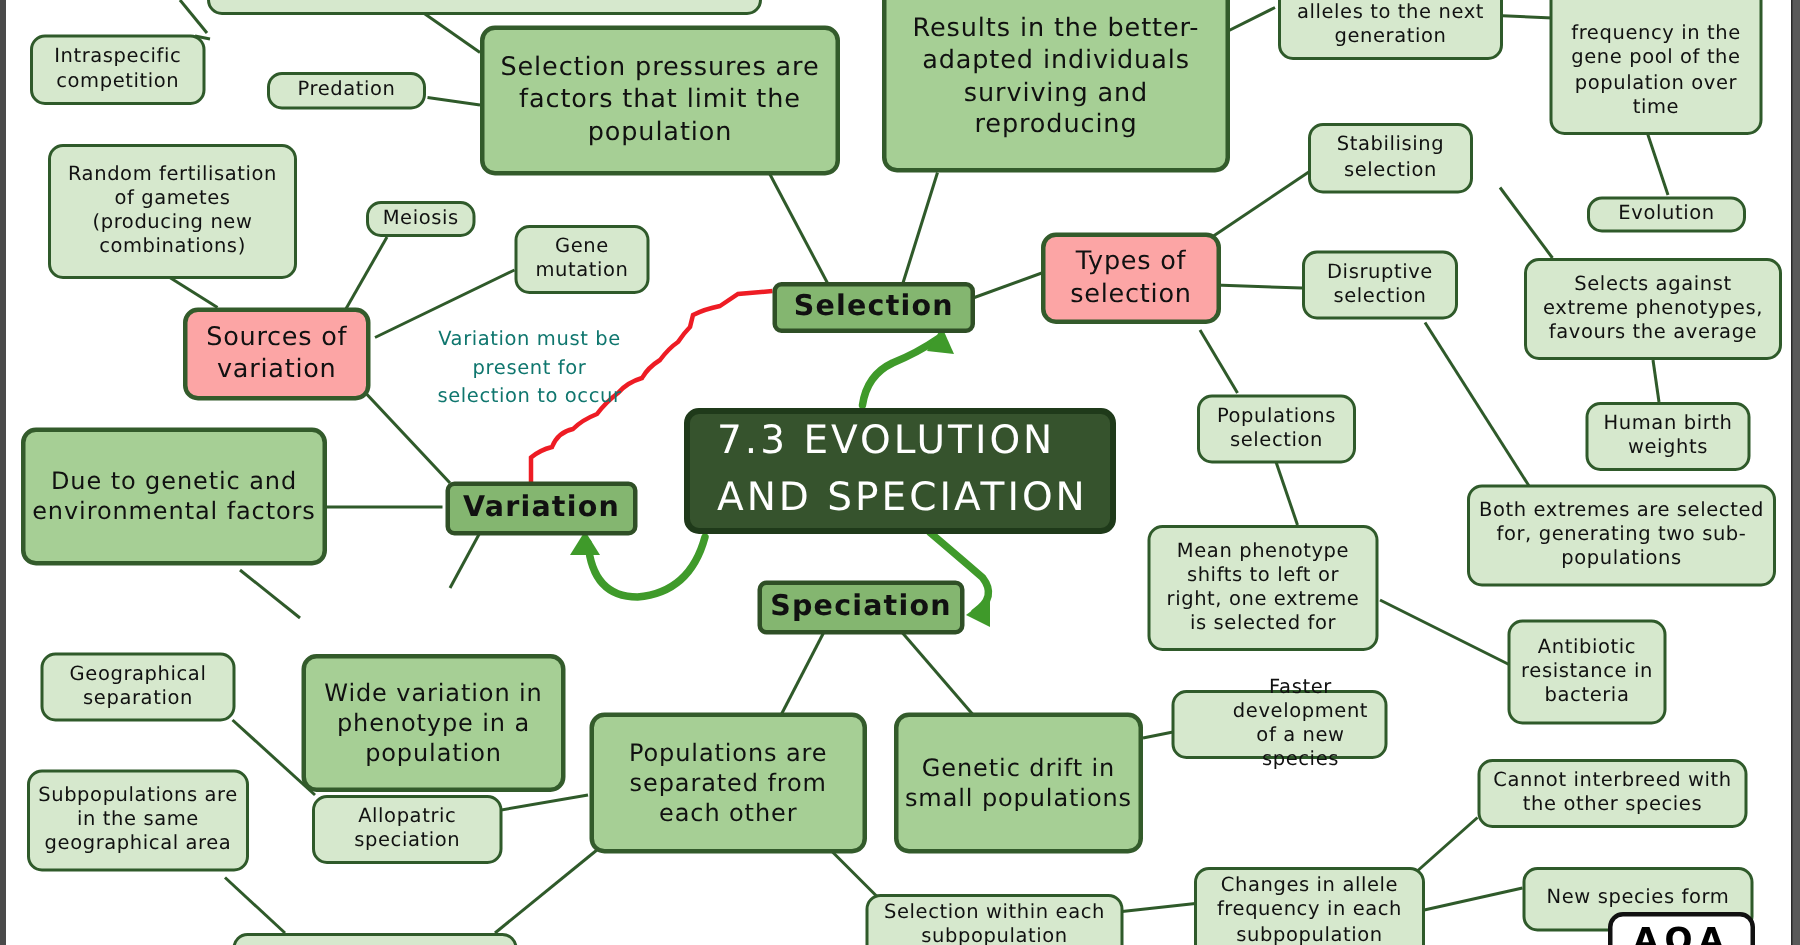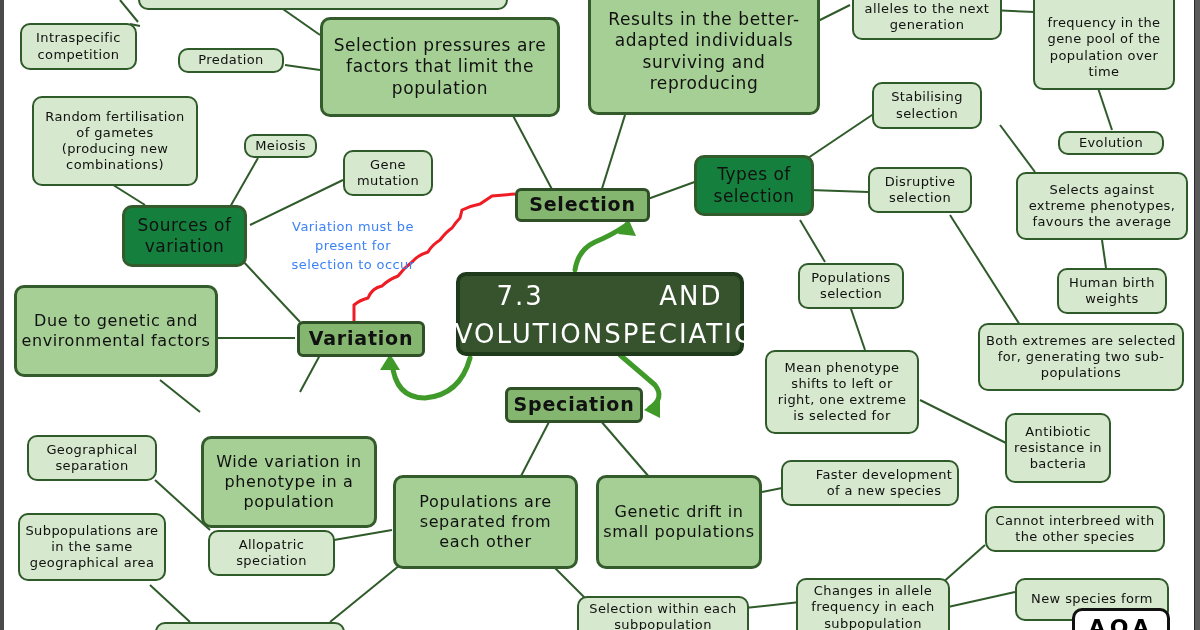--- a/index.html
+++ b/index.html
@@ -11,31 +11,31 @@
   .edge-left { position: absolute; left: 0; top: 0; width: 4px; height: 630px; background: #4a4a4a; }
   .edge-right { position: absolute; left: 1194px; top: 0; width: 6px; height: 630px; background: #5a5a5a; border-left: 1px solid #2a2a2a; }
   svg.links { position: absolute; left: 0; top: 0; width: 1200px; height: 630px; }
   .node {
     position: absolute; box-sizing: border-box;
     border: 2px solid #2f5a2a; border-radius: 10px;
     display: flex; align-items: center; justify-content: center;
     text-align: center; color: #111; line-height: 1.25;
     padding: 2px 4px;
   }
-  .l1 { background: #15803d; border-width: 3px; border-color: #335b2b; font-size: 17px; font-weight: bold; letter-spacing: 0.5px; }
+  .l1 { background: #fca5a5; border-width: 3px; border-color: #335b2b; font-size: 17px; font-weight: bold; letter-spacing: 0.5px; }
   .l2 { background: #a6cf95; border-width: 3px; border-color: #335b2b; font-size: 17px; letter-spacing: 0.6px; }
   .leaf { background: #d6e8cd; font-size: 13px; letter-spacing: 0.4px; border-color: #2f5a2a; }
   .mid { background: #a6cf95; border-width: 3px; border-color: #335b2b; font-size: 16px; letter-spacing: 0.6px; }
   .branch { background: #84b670; border-width: 3px; border-color: #2f4f26; font-size: 19px; font-weight: bold; letter-spacing: 0.8px; border-radius: 6px; }
   .center {
     background: #36532d; border: 4px solid #1f3a1a; color: #ffffff;
     font-size: 26px; letter-spacing: 2px; border-radius: 10px; line-height: 1.45;
   }
   .note {
-    position: absolute; color: #3b82f6; font-size: 13px; text-align: center; line-height: 1.45;
+    position: absolute; color: #0f766e; font-size: 13px; text-align: center; line-height: 1.45;
     letter-spacing: 0.4px;
   }
   .logo {
     position: absolute; left: 1072px; top: 608px; width: 98px; height: 40px; box-sizing: border-box;
     border: 3px solid #111; border-radius: 10px; background: #fff;
     display: flex; justify-content: center; align-items: flex-start;
     font-size: 22px; font-weight: bold; letter-spacing: 4px; padding-top: 4px;
   }
 </style>
 </head>
@@ -153,21 +153,21 @@
 <div class="node branch" style="left:515px; top:188px; width:135px; height:34px;">
     <span>Selection</span>
   </div>
 <div class="node branch" style="left:297px; top:321px; width:128px; height:36px;">
     <span>Variation</span>
   </div>
 <div class="node branch" style="left:505px; top:387px; width:138px; height:36px;">
     <span>Speciation</span>
   </div>
 
-<div class="node center" style="left:456px; top:272px; width:288px; height:84px; flex-direction:row; align-items:flex-start; padding-left:18px;">
+<div class="node center" style="left:456px; top:272px; width:288px; height:84px; flex-direction:column; align-items:flex-start; padding-left:18px;">
   <span>7.3 EVOLUTION</span>
   <span>AND SPECIATION</span>
 </div>
 
 <div class="note" style="left:278px; top:218px; width:150px;">
   <div>Variation must be</div>
   <div>present for</div>
   <div>selection to occur</div>
 </div>
 
@@ -189,21 +189,21 @@
 <div class="node mid" style="left:201px; top:392px; width:176px; height:92px;margin-top:44px;">
     <span>Wide variation in phenotype in a population</span>
   </div>
 
 <div class="node mid" style="left:393px; top:475px; width:185px; height:94px;">
     <span>Populations are separated from each other</span>
   </div>
 <div class="node mid" style="left:596px; top:475px; width:166px; height:94px;">
     <span>Genetic drift in small populations</span>
   </div>
-<div class="node leaf" style="left:781px; top:460px; width:178px; height:46px;padding-left:32px;">
+<div class="node leaf" style="left:781px; top:460px; width:144px; height:46px;padding-left:32px;">
     <span>Faster development of a new species</span>
   </div>
 <div class="node leaf" style="left:27px; top:435px; width:130px; height:46px;">
     <span>Geographical separation</span>
   </div>
 <div class="node leaf" style="left:208px; top:530px; width:127px; height:46px;">
     <span>Allopatric speciation</span>
   </div>
 <div class="node leaf" style="left:18px; top:513px; width:148px; height:68px;">
     <span>Subpopulations are in the same geographical area</span>

